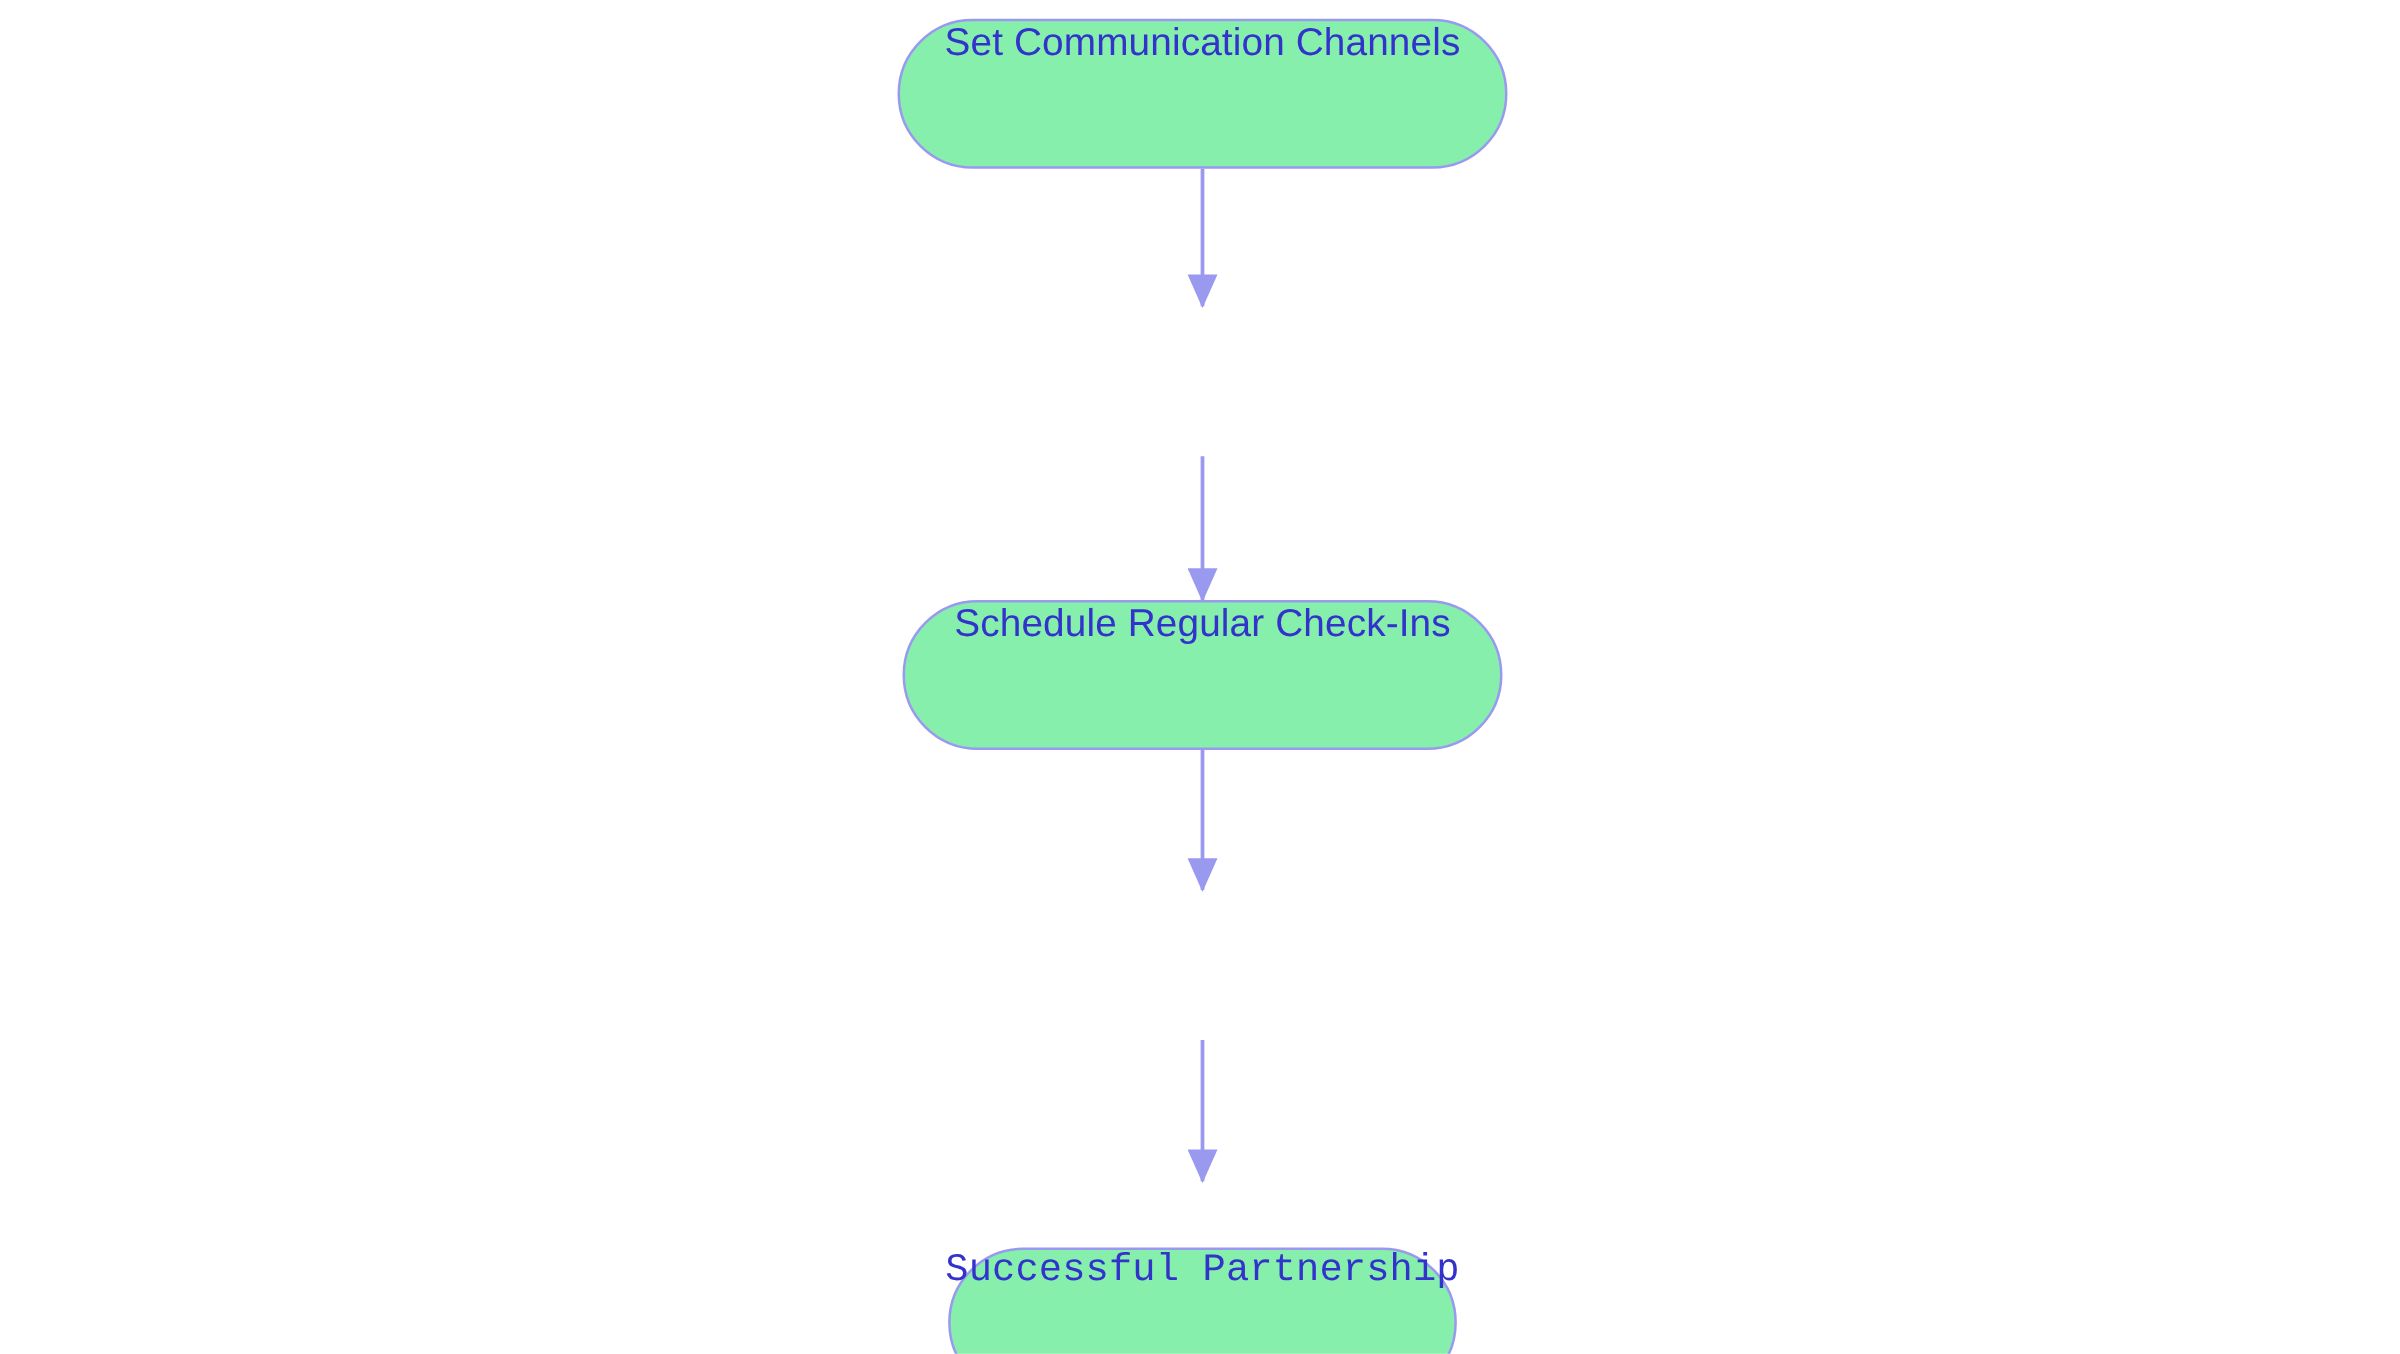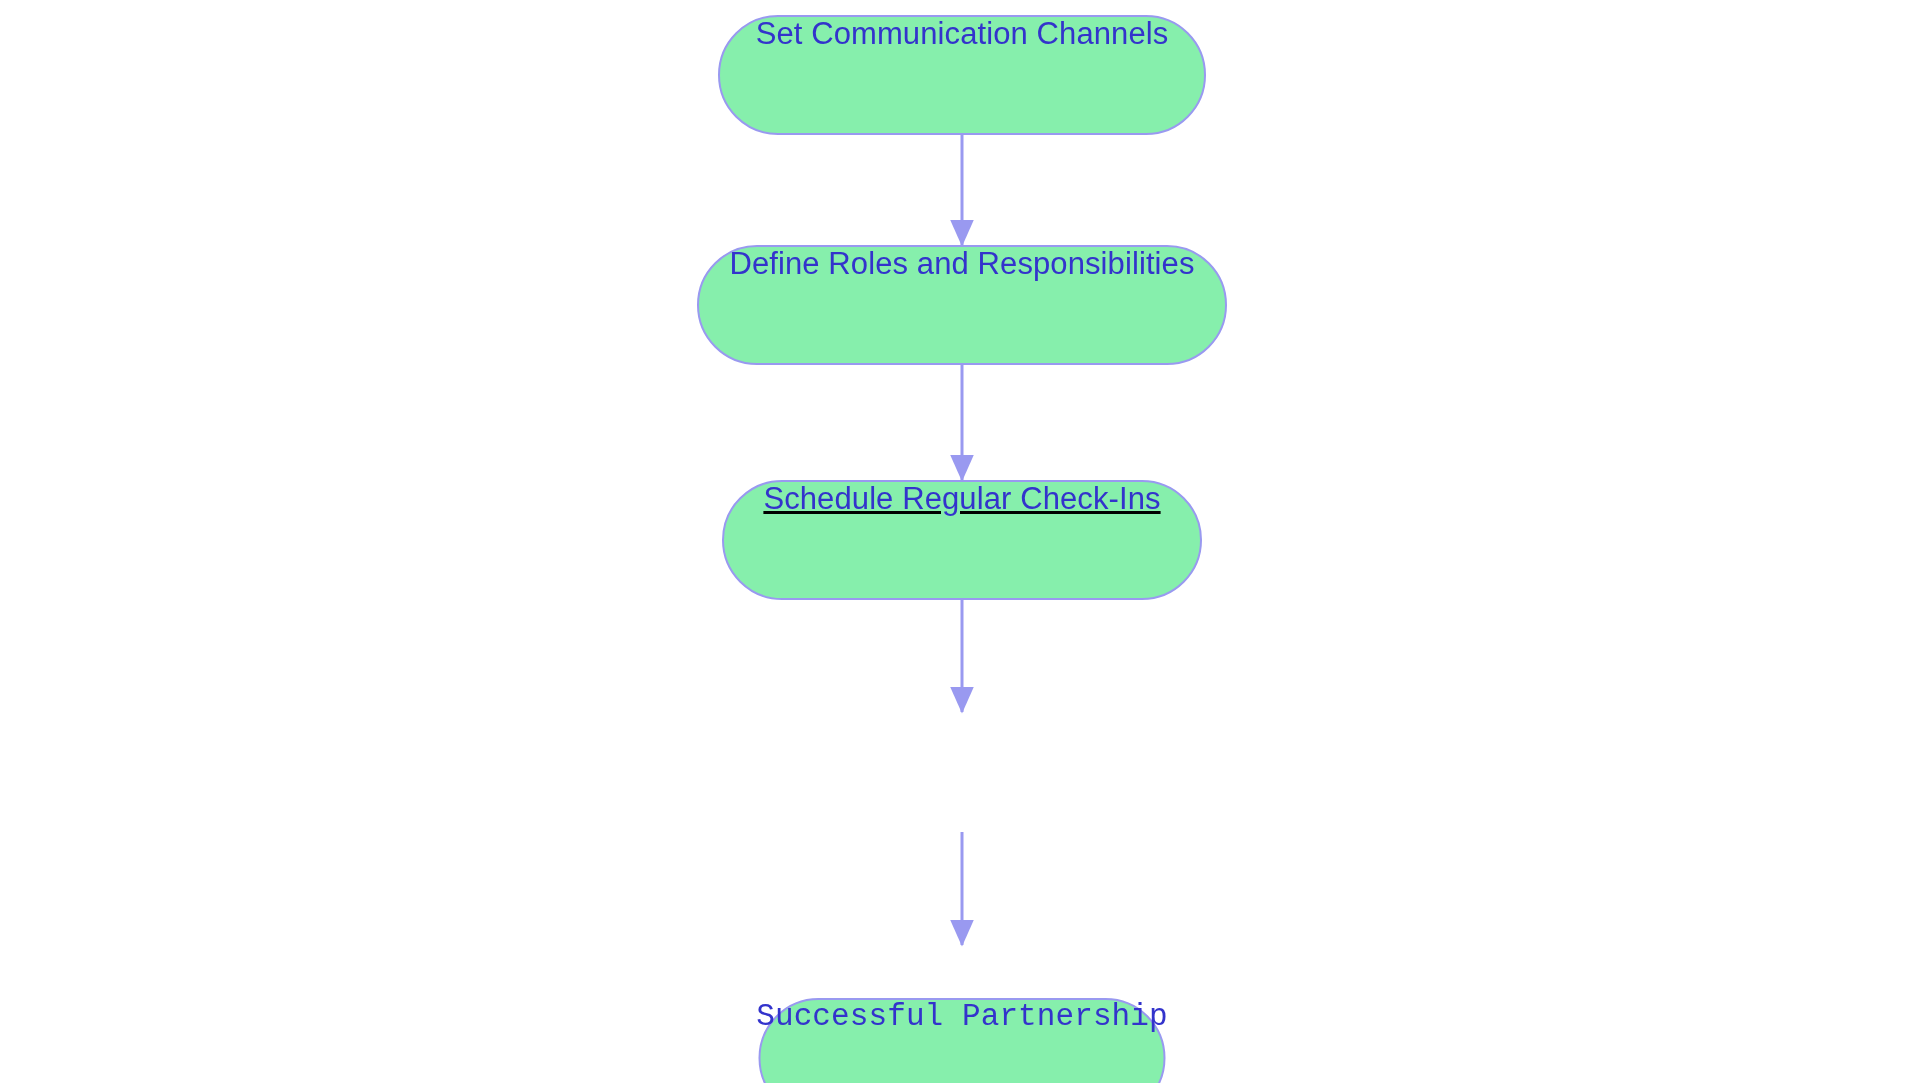--- a/index.html
+++ b/index.html
@@ -64,25 +64,22 @@
         <line x1="962" y1="365" x2="962" y2="480" stroke="#9999f0" stroke-width="3" marker-end="url(#arrowhead)"></line>
         <line x1="962" y1="600" x2="962" y2="712" stroke="#9999f0" stroke-width="3" marker-end="url(#arrowhead)"></line>
         <line x1="962" y1="832" x2="962" y2="945" stroke="#9999f0" stroke-width="3" marker-end="url(#arrowhead)"></line>
       </g>
   </svg>
 
   <div class="flow-node" style="left: 962px; top: 15px; width: 488px; height: 120px;">
     <span class="flow-node-label">Set Communication Channels</span>
   </div>
 
-  <div class="flow-node" style="left: 962px; top: 245px; width: 530px; height: 120px;">
-    <span class="flow-node-label">Define Roles and Responsibilities</span>
-  </div>
 
-  <div class="flow-node" style="left: 962px; top: 480px; width: 480px; height: 120px; text-decoration: underline;">
+  <div class="flow-node" style="left: 962px; top: 480px; width: 480px; height: 120px;">
     <span class="flow-node-label">Schedule Regular Check-Ins</span>
   </div>
 
 
   <div class="flow-node" style="left: 962px; top: 998px; width: 407px; height: 120px; font-family: Liberation Mono, monospace;">
     <span class="flow-node-label">Successful Partnership</span>
   </div>
 
 </div>
 

